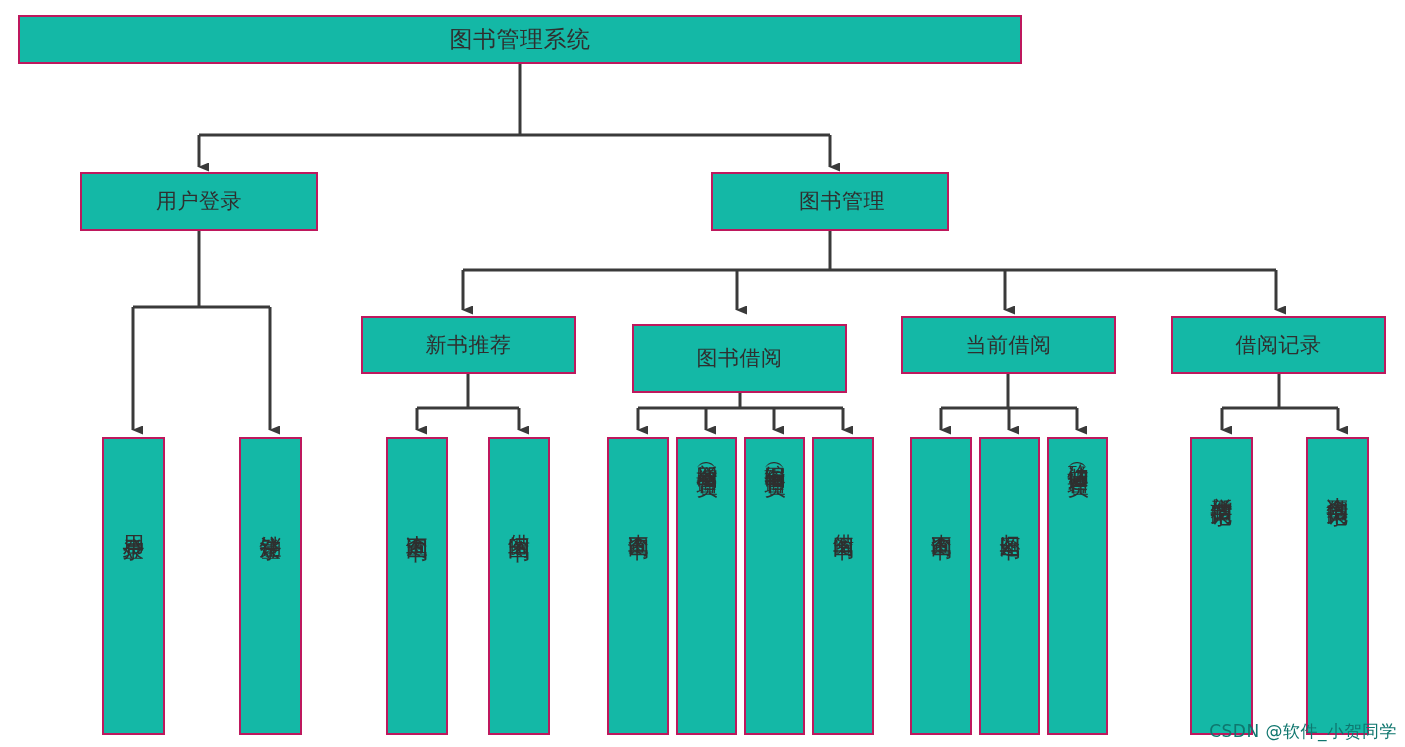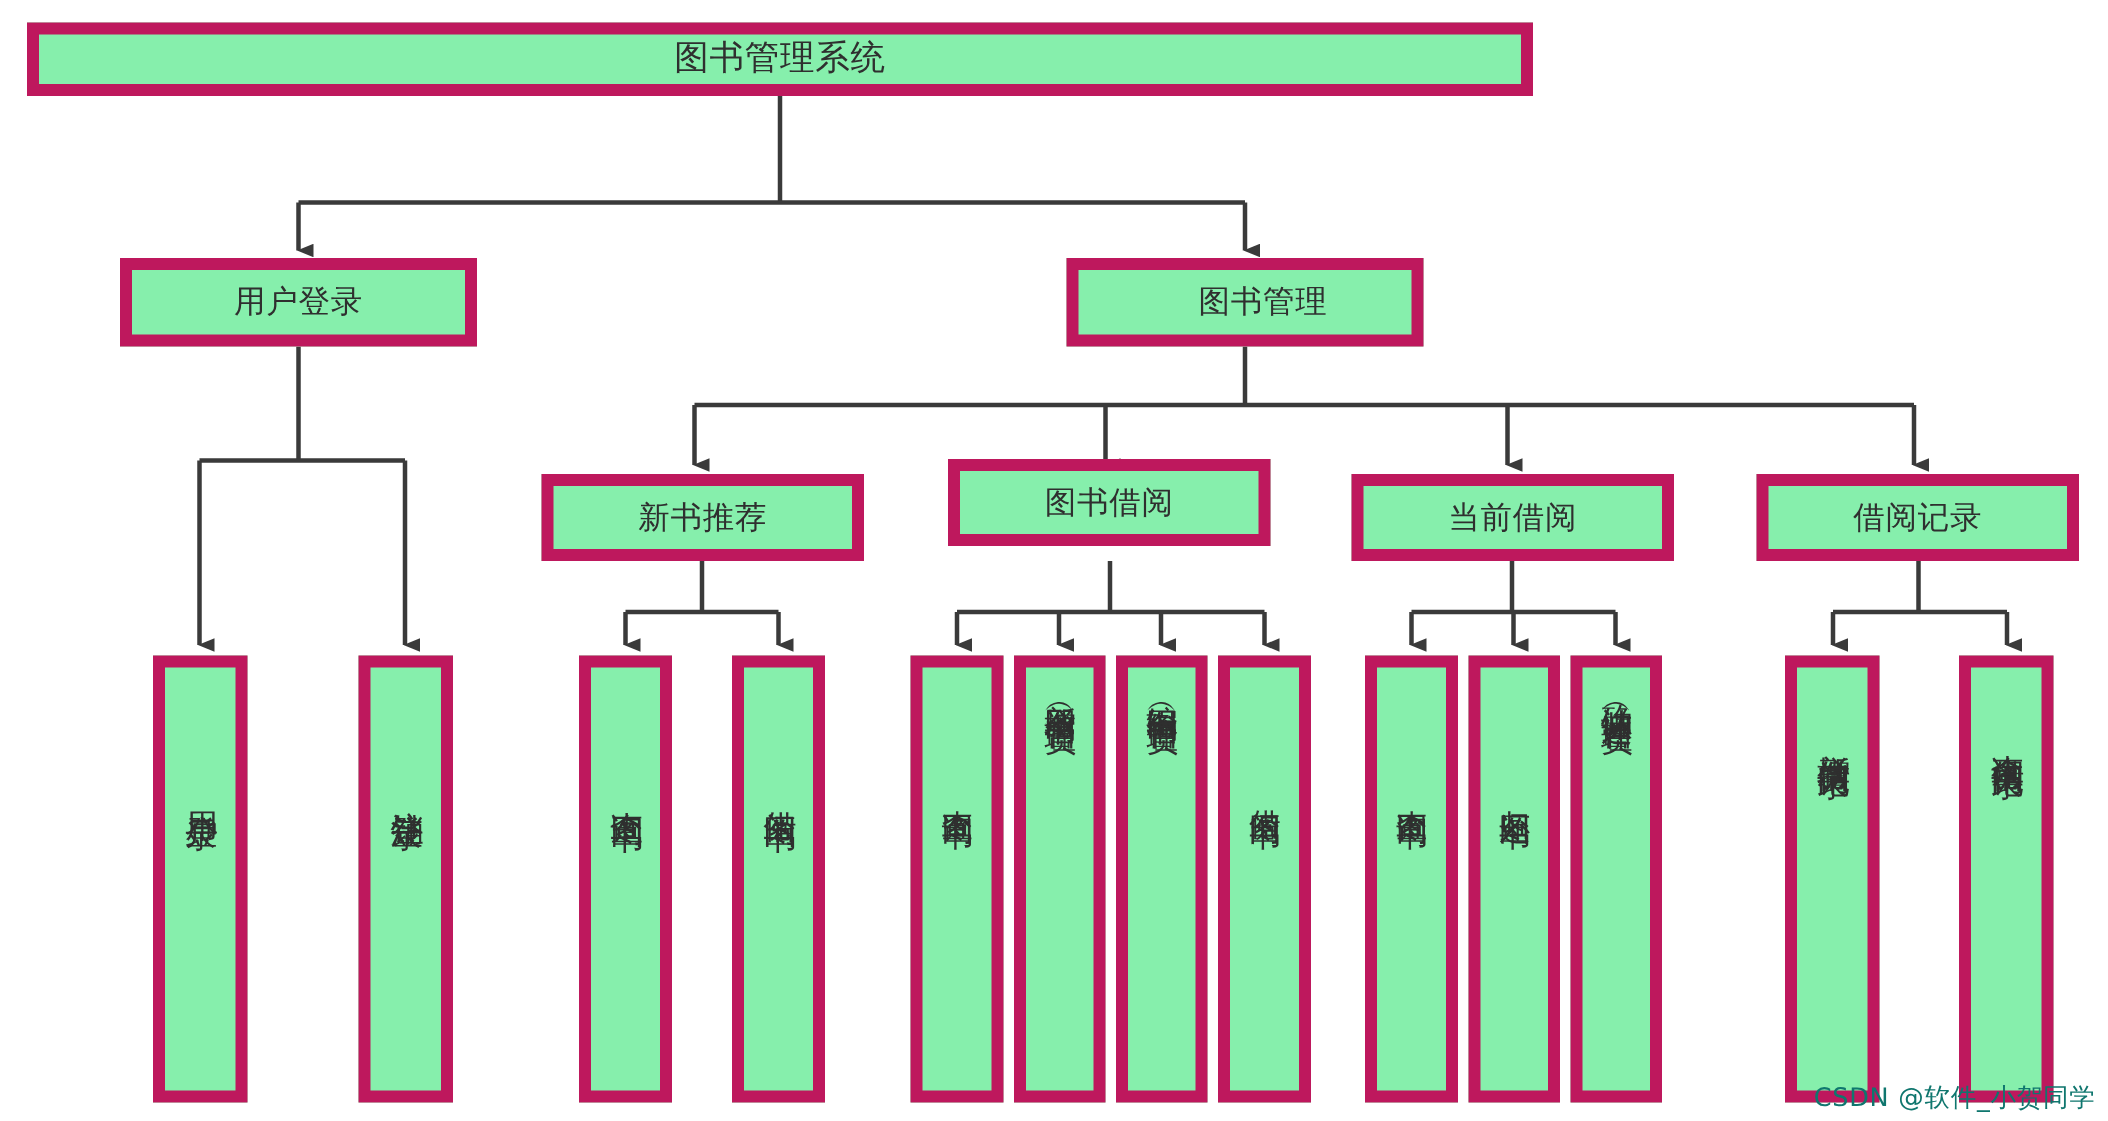--- a/index.html
+++ b/index.html
@@ -25,22 +25,22 @@
     left: 0;
     top: 0;
     width: 1405px;
     height: 747px;
     pointer-events: none;
   }
   
   .node {
     position: absolute;
     box-sizing: border-box;
-    background: #86efac;
-    border: 8px solid #be185d;
+    background: #14b8a6;
+    border: 2px solid #be185d;
     display: flex;
     align-items: center;
     justify-content: center;
     text-align: center;
   }
   .node-label {
     display: block;
     font-size: 21px;
     line-height: 1.25;
     color: #2f2f2f;
@@ -145,21 +145,21 @@
   </div>
 
   <div class="node h-box" style="left:711px; top:172px; width:238px; height:59px;padding-left:24px;">
     <span class="node-label">图书管理</span>
   </div>
 
   <div class="node h-box" style="left:361px; top:316px; width:215px; height:58px;">
     <span class="node-label">新书推荐</span>
   </div>
 
-  <div class="node h-box" style="left:632px; top:306px; width:215px; height:58px;">
+  <div class="node h-box" style="left:632px; top:324px; width:215px; height:69px;">
     <span class="node-label">图书借阅</span>
   </div>
 
   <div class="node h-box" style="left:901px; top:316px; width:215px; height:58px;align-items:center;">
     <span class="node-label">当前借阅</span>
   </div>
 
   <div class="node h-box" style="left:1171px; top:316px; width:215px; height:58px;">
     <span class="node-label">借阅记录</span>
   </div>

